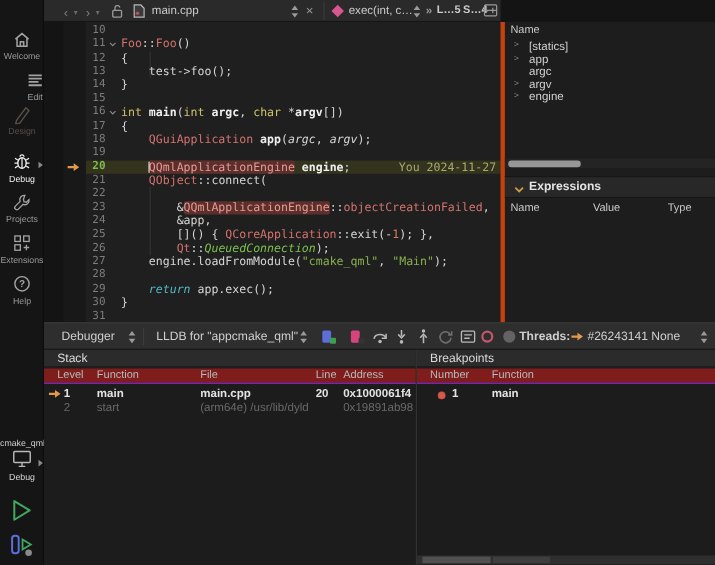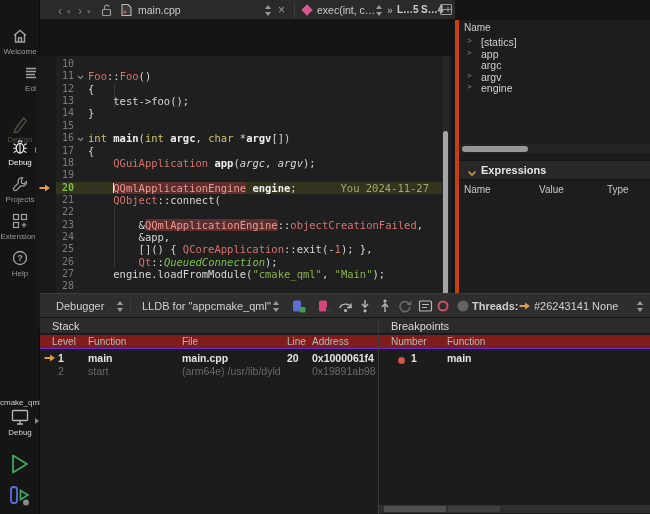--- a/index.html
+++ b/index.html
@@ -29,21 +29,21 @@
   .tb-text { position:absolute; top:4px; font-size:10.5px; color:#cbcbcb; white-space:nowrap; }
   .tb-sep { position:absolute; top:2px; width:1px; height:16px; background:#3c3c3c; }
   .selector { position:absolute; width:8px; height:11px; }
   .selector:before { content:""; position:absolute; left:1px; top:0;
     border-left:3px solid transparent; border-right:3px solid transparent; border-bottom:4px solid #9a9a9a; }
   .selector:after { content:""; position:absolute; left:1px; bottom:0;
     border-left:3px solid transparent; border-right:3px solid transparent; border-top:4px solid #9a9a9a; }
   .diamond { position:absolute; width:8px; height:8px; background:#d6568e; transform:rotate(45deg); }
 
   
-  #editor { left:36px; top:20px; width:415px; height:273px; background:#1f1f1f; overflow:hidden;margin-top:36px; }
+  #editor { left:58px; top:20px; width:415px; height:273px; background:#1f1f1f; overflow:hidden; }
   #bp-margin-col { position:absolute; left:0; top:0; width:20px; height:273px; background:#181818; }
   #code-lines { position:absolute; left:0; top:2px; width:407px; }
   .code-row { display:flex; height:12.36px; line-height:12.4px; position:relative;
               font-family:"DejaVu Sans Mono",monospace; font-size:10.5px; }
   .code-row.current { background:linear-gradient(to right, rgba(0,0,0,0) 0 20px, #34331e 20px); }
   .cr-margin { width:20px; flex:none; position:relative; }
   .cr-num { width:18px; flex:none; text-align:right; color:#7c7c7c; font-size:10px; }
   .code-row.current .cr-num { color:#7fba4a; font-weight:bold; }
   .cr-fold { width:12px; flex:none; text-align:center; color:#8a8a8a; }
   .cr-fold svg { margin-top:3px; }
@@ -116,21 +116,21 @@
               <path d="M3 8.5 9 3.5l6 5M4.5 7.5V15h9V7.5M7.5 15v-4h3v4" stroke="currentColor" stroke-width="1.4"></path>
             </svg></div>
           <div class="mlabel">Welcome</div>
         </div>
         <div class="mode" style="top: 61px; margin-left: 12px;">
           <div class="micon"><svg width="18" height="18" viewBox="0 0 18 18" fill="none" xmlns="http://www.w3.org/2000/svg">
               <path d="M3 4.5h12M3 7.5h12M3 10.5h9M3 13.5h12" stroke="currentColor" stroke-width="1.6"></path>
             </svg></div>
           <div class="mlabel">Edit</div>
         </div>
-        <div class="mode disabled" style="top: 112px;">
+        <div class="mode disabled" style="top: 92px;">
           <div class="micon"><svg width="18" height="18" viewBox="0 0 18 18" fill="none" xmlns="http://www.w3.org/2000/svg">
               <path d="M4 14.5 12.5 3l2.8 2.6L7 17l-3.8 1z" stroke="currentColor" stroke-width="1.3"></path>
             </svg></div>
           <div class="mlabel">Design</div>
         </div>
         <div class="mode active" style="top: 135px;">
           <div class="micon"><svg width="18" height="18" viewBox="0 0 18 18" fill="none" xmlns="http://www.w3.org/2000/svg">
               <ellipse cx="9" cy="10.2" rx="3.8" ry="4.8" stroke="currentColor" stroke-width="1.3"></ellipse>
               <path d="M9 5.4v9.6M5.2 7.4 2.6 5.8M5.2 10.2H2.2M5.2 13l-2.6 1.6M12.8 7.4l2.6-1.6M12.8 10.2h3M12.8 13l2.6 1.6M7.2 4.6a1.8 1.8 0 0 1 3.6 0" stroke="currentColor" stroke-width="1.1"></path>
             </svg></div>
@@ -333,20 +333,21 @@
         <div class="code-row">
           <span class="cr-margin"></span>
           <span class="cr-num">28</span>
           <span class="cr-fold"></span>
           <span class="cr-code"></span>
         </div>
         <div class="code-row">
           <span class="cr-margin"></span>
           <span class="cr-num">29</span>
           <span class="cr-fold"></span>
+          <span class="cr-code"><span class="tk-p">    </span><span class="tk-r">return</span><span class="tk-p"> app.exec();</span></span>
         </div>
         <div class="code-row">
           <span class="cr-margin"></span>
           <span class="cr-num">30</span>
           <span class="cr-fold"></span>
           <span class="cr-code"><span class="tk-p">}</span></span>
         </div>
         <div class="code-row">
           <span class="cr-margin"></span>
           <span class="cr-num">31</span>

